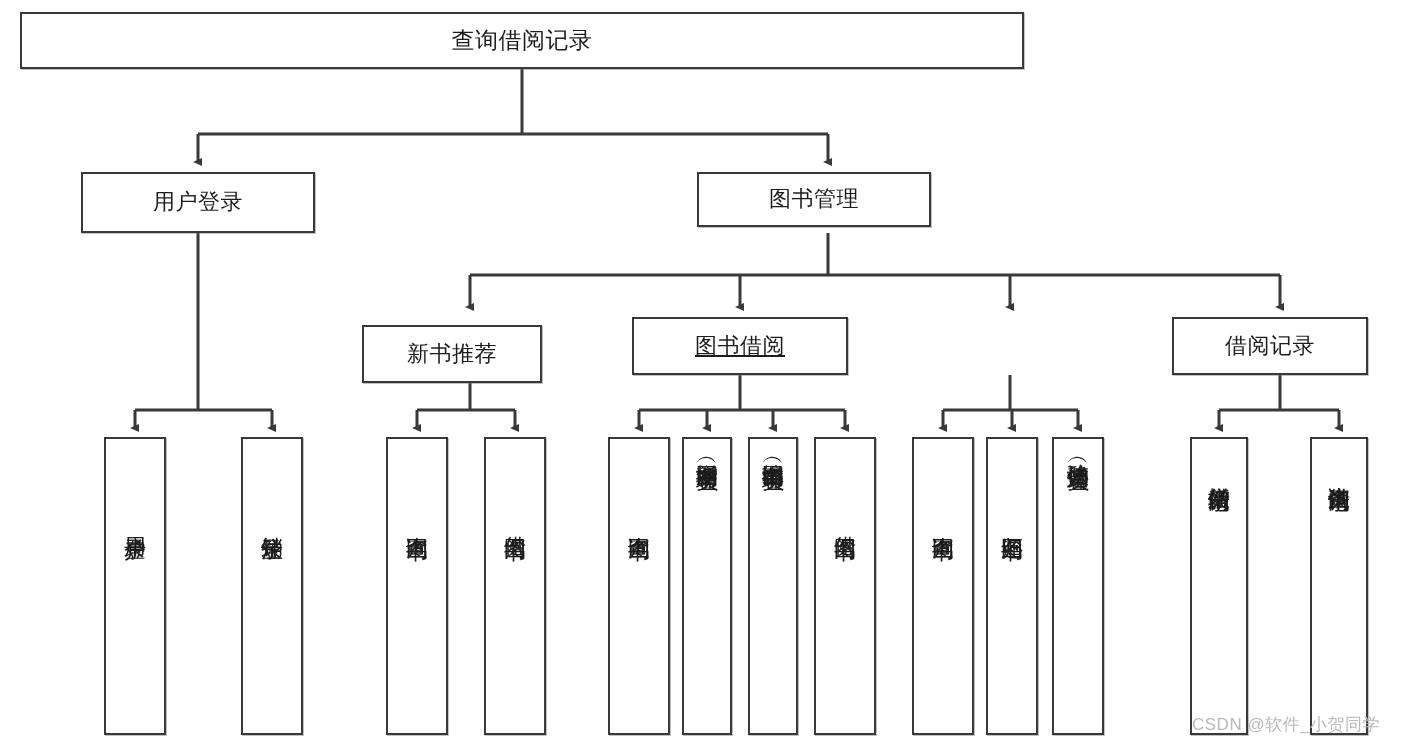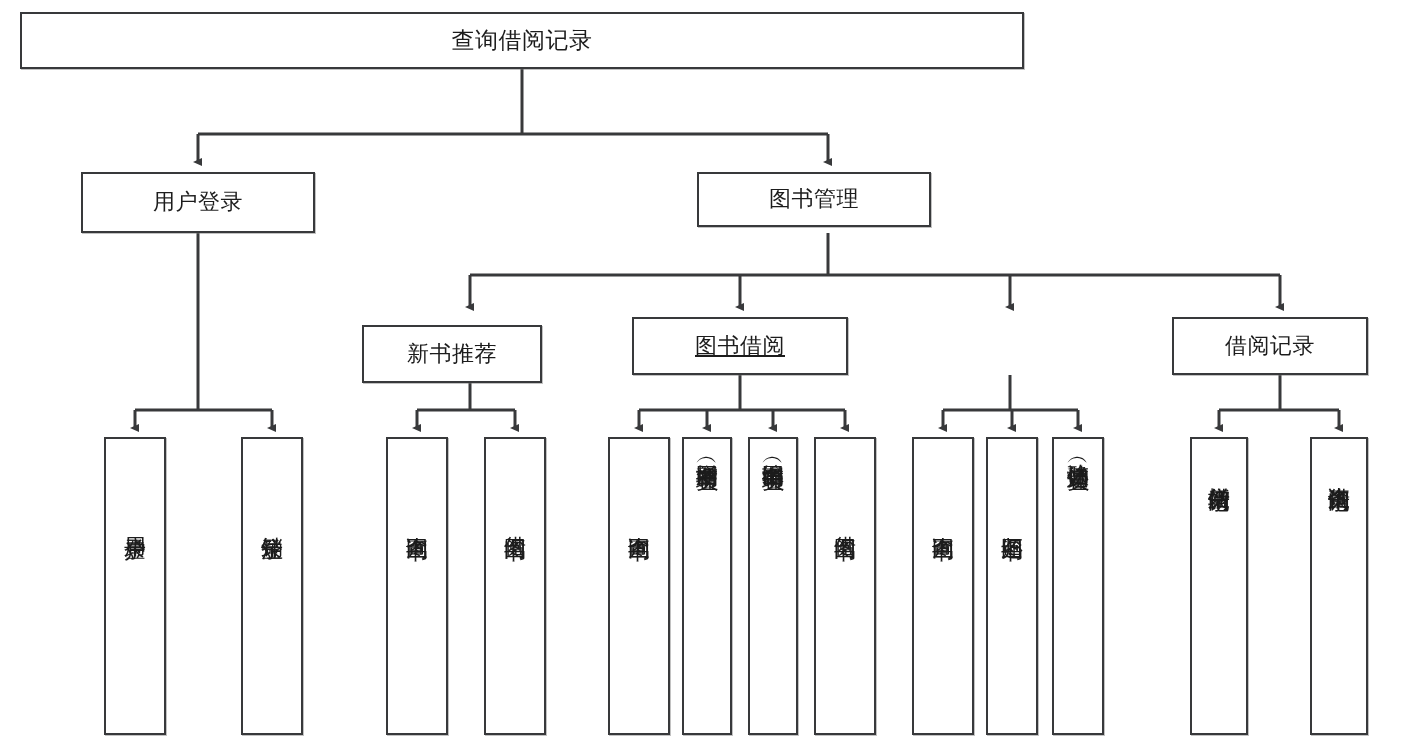--- a/index.html
+++ b/index.html
@@ -182,14 +182,15 @@
     <span class="lbl">确认归还（管理员）</span>
   </div>
 
   <div class="node vertical" style="left:1190px; top:437px; width:58px; height:298px; padding-top:30px;">
     <span class="lbl">新增借阅记录</span>
   </div>
   <div class="node vertical" style="left:1310px; top:437px; width:58px; height:298px; padding-top:30px;">
     <span class="lbl">查询借阅记录</span>
   </div>
 
+  <div id="watermark">CSDN @软件_小贺同学</div>
 
 </div>
 
 </body></html>

